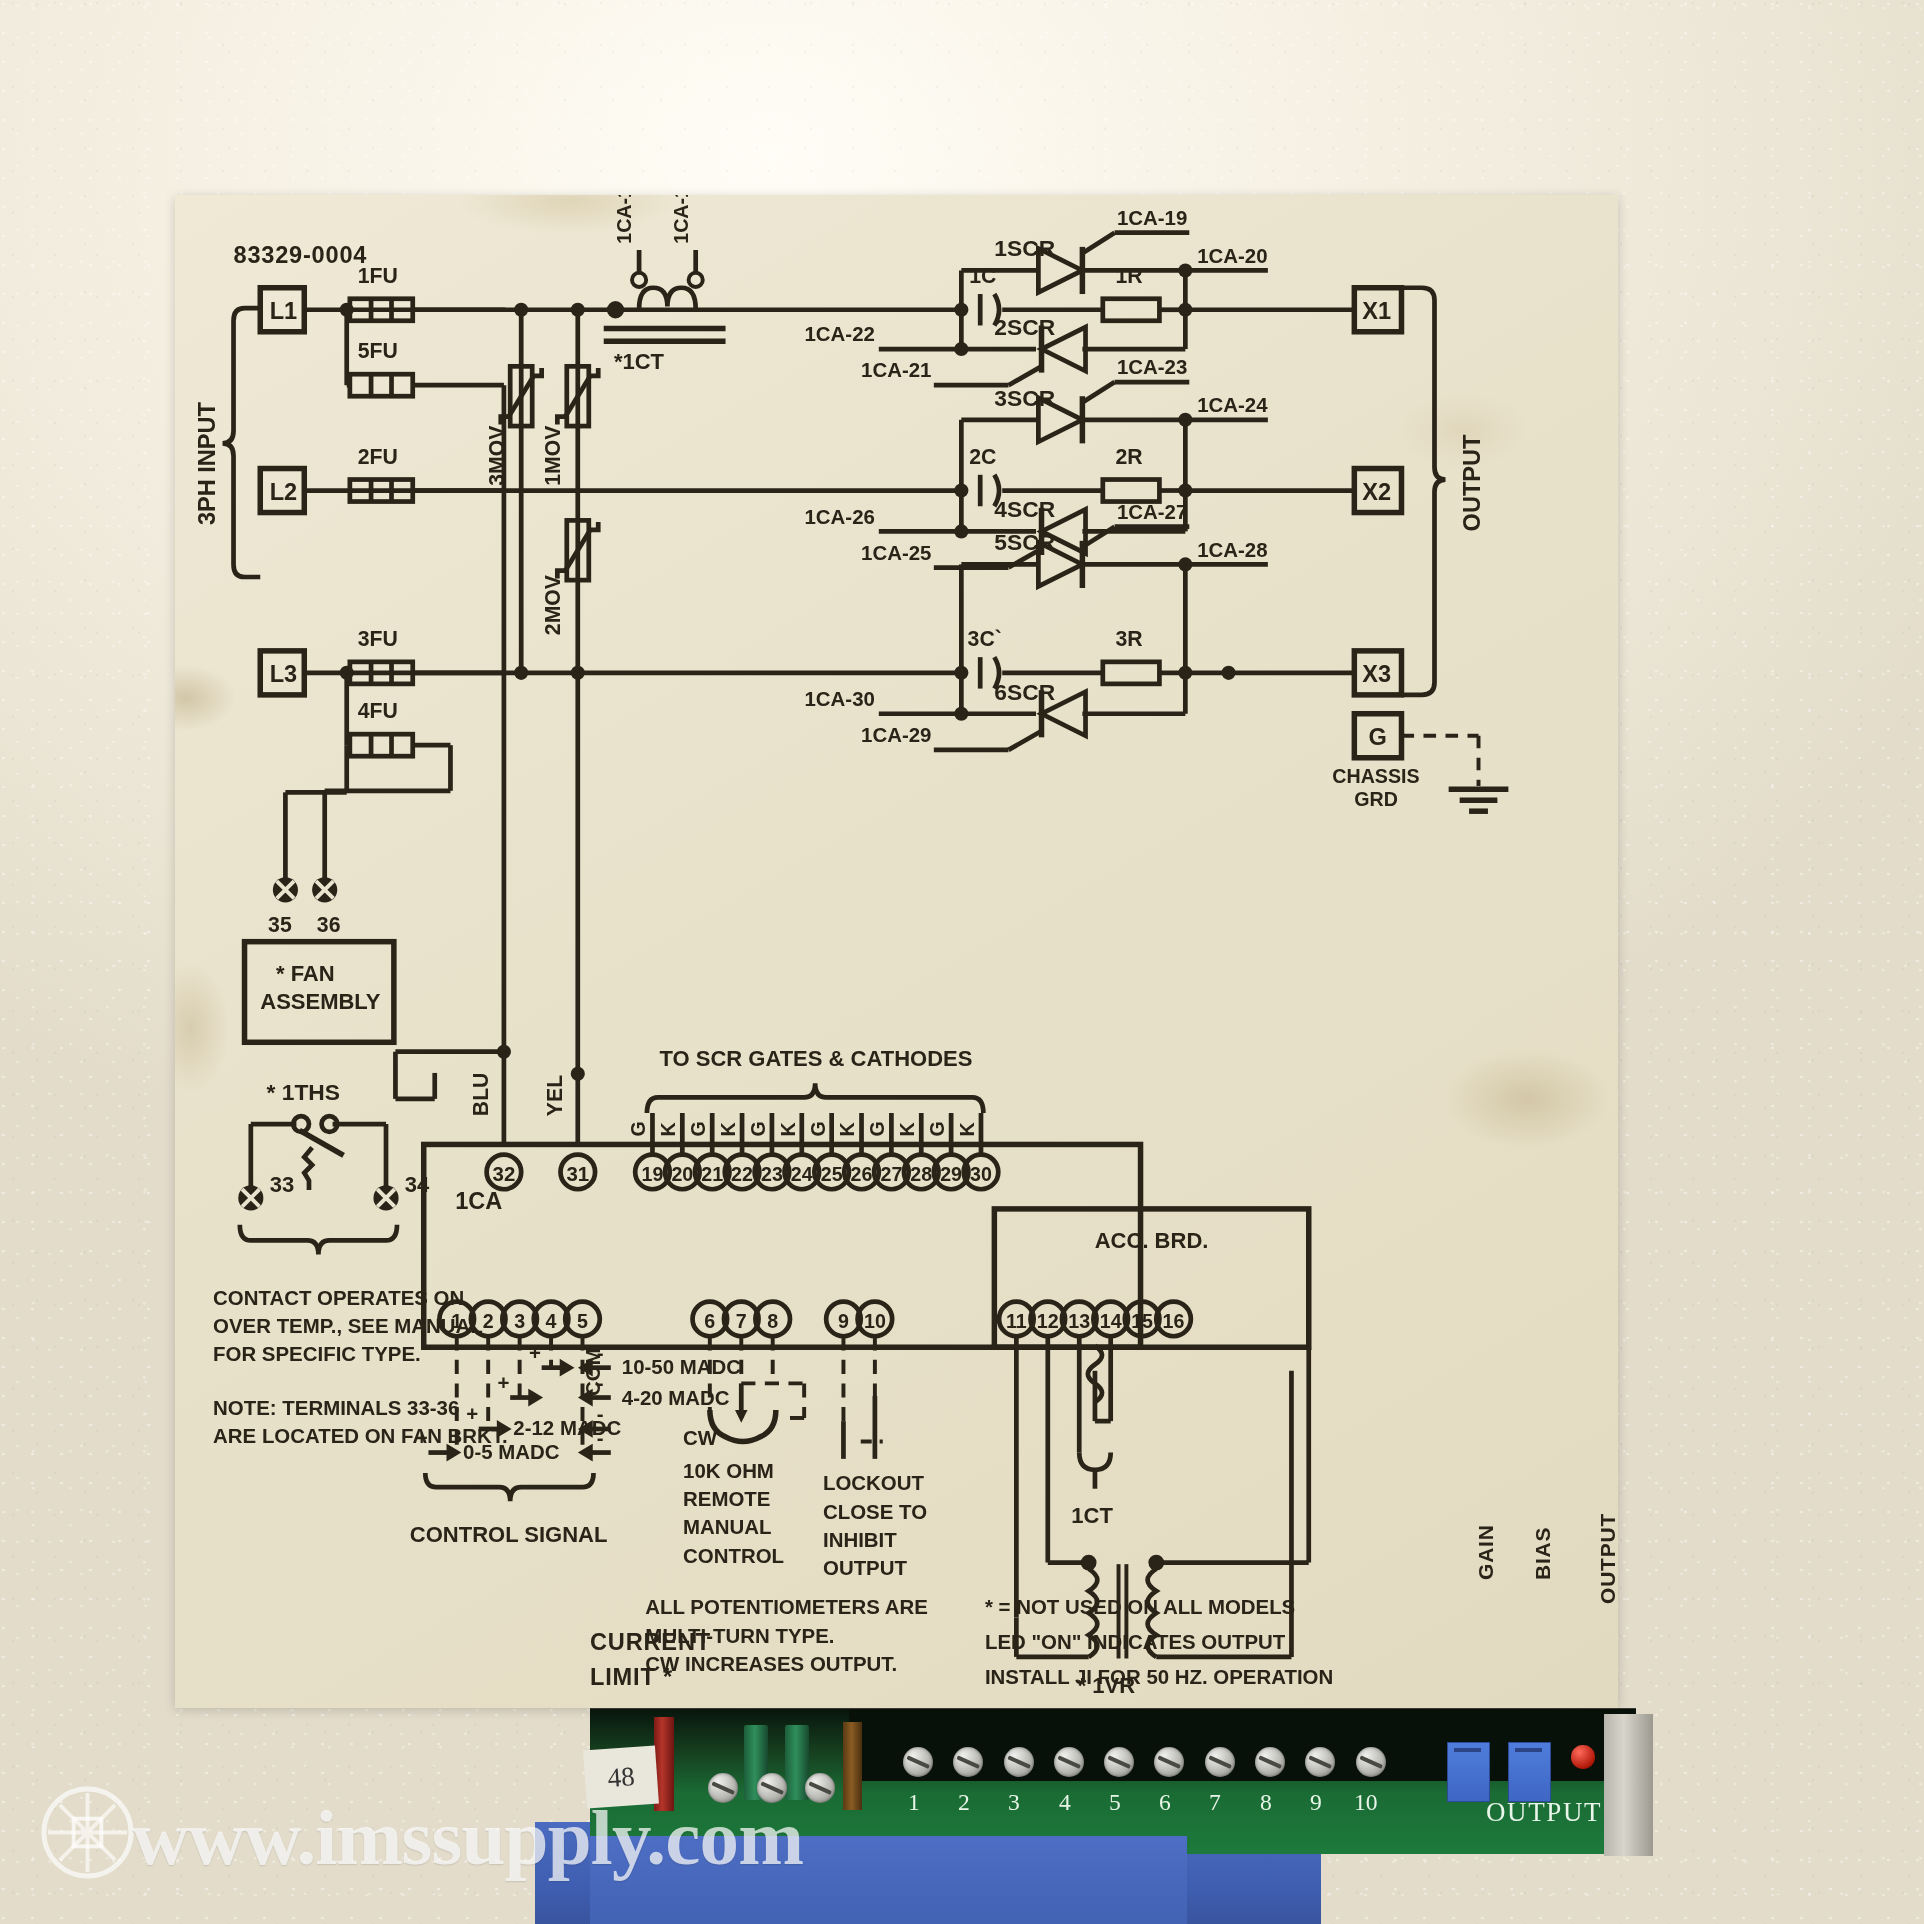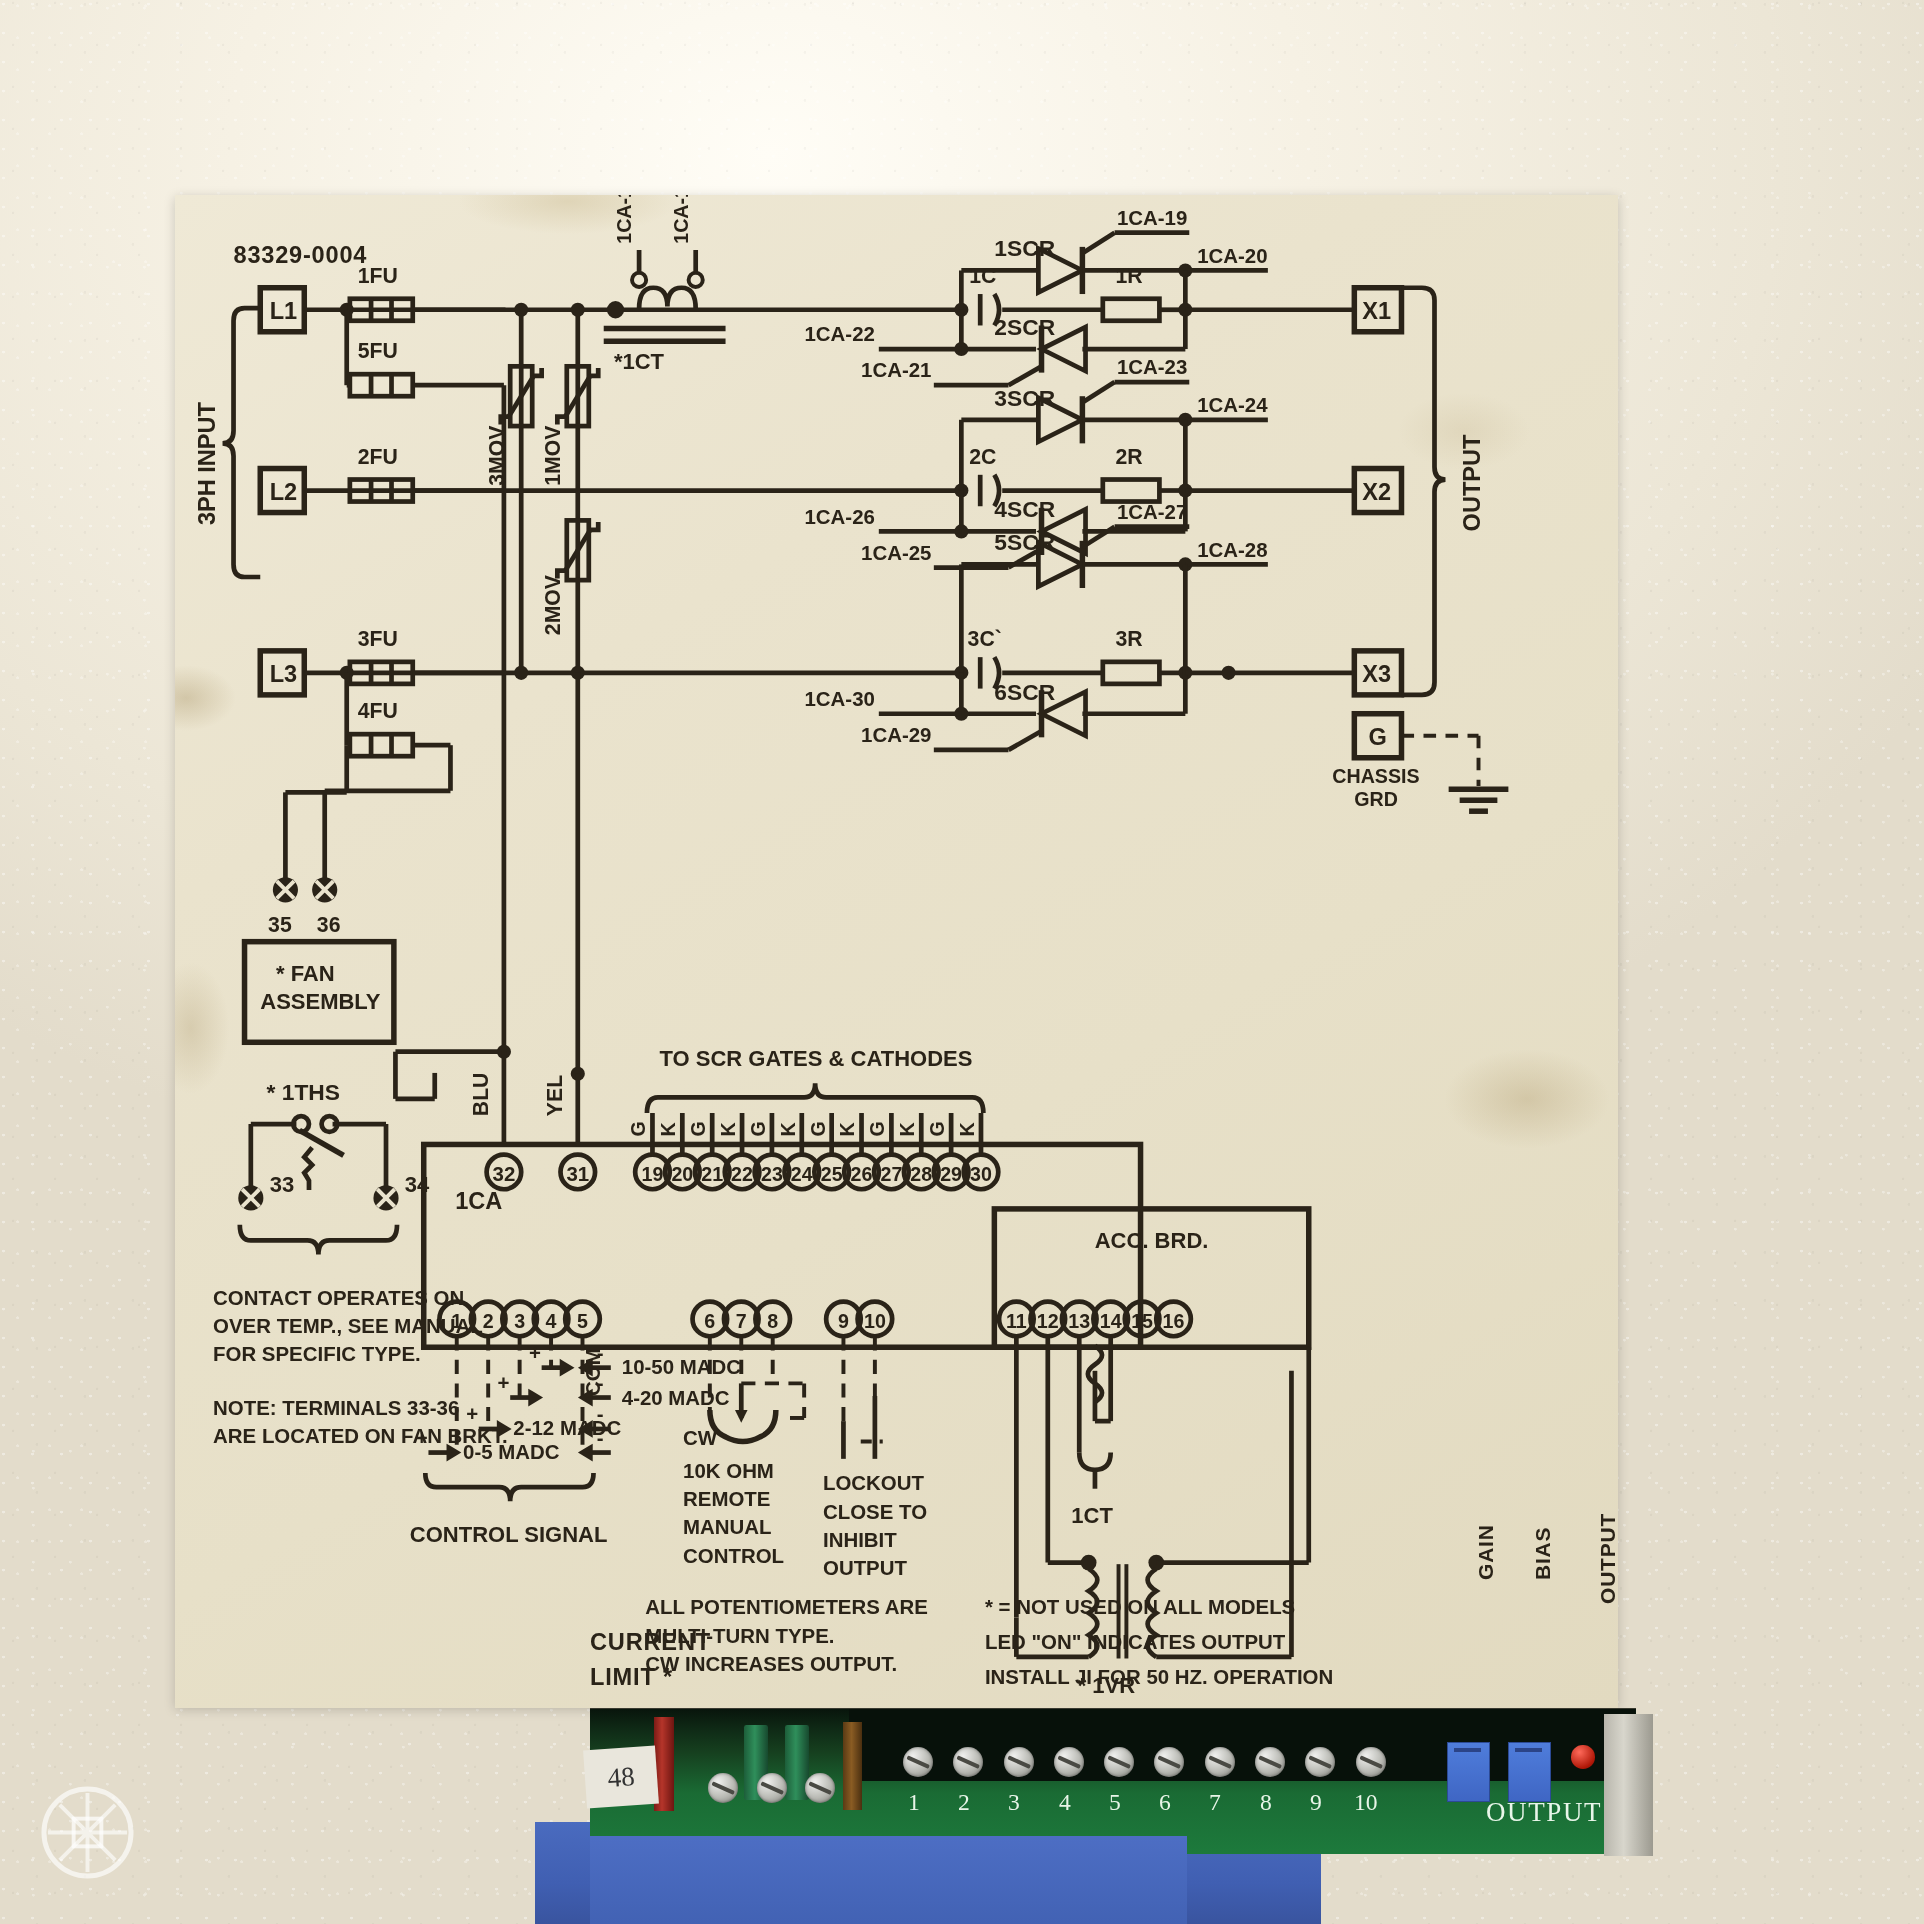--- a/index.html
+++ b/index.html
@@ -671,14 +671,17 @@
   <div id="bracket"></div>
   <div id="pcb-blue-left"></div>
 
   <svg id="wm-logo" viewBox="0 0 100 100">
     <circle cx="50" cy="50" r="44" fill="none" stroke="rgba(255,255,255,.65)" stroke-width="5"></circle>
     <g stroke="rgba(255,255,255,.62)" stroke-width="4" fill="none">
       <path d="M50 10 L50 90 M10 50 L90 50 M22 22 L78 78 M78 22 L22 78"></path>
     </g>
     <rect x="36" y="36" width="28" height="28" fill="none" stroke="rgba(255,255,255,.7)" stroke-width="4"></rect>
   </svg>
+  <div id="watermark">
+    <div id="wm-text">www.imssupply.com</div>
+  </div>
 </div>
 
 
 </body></html>

